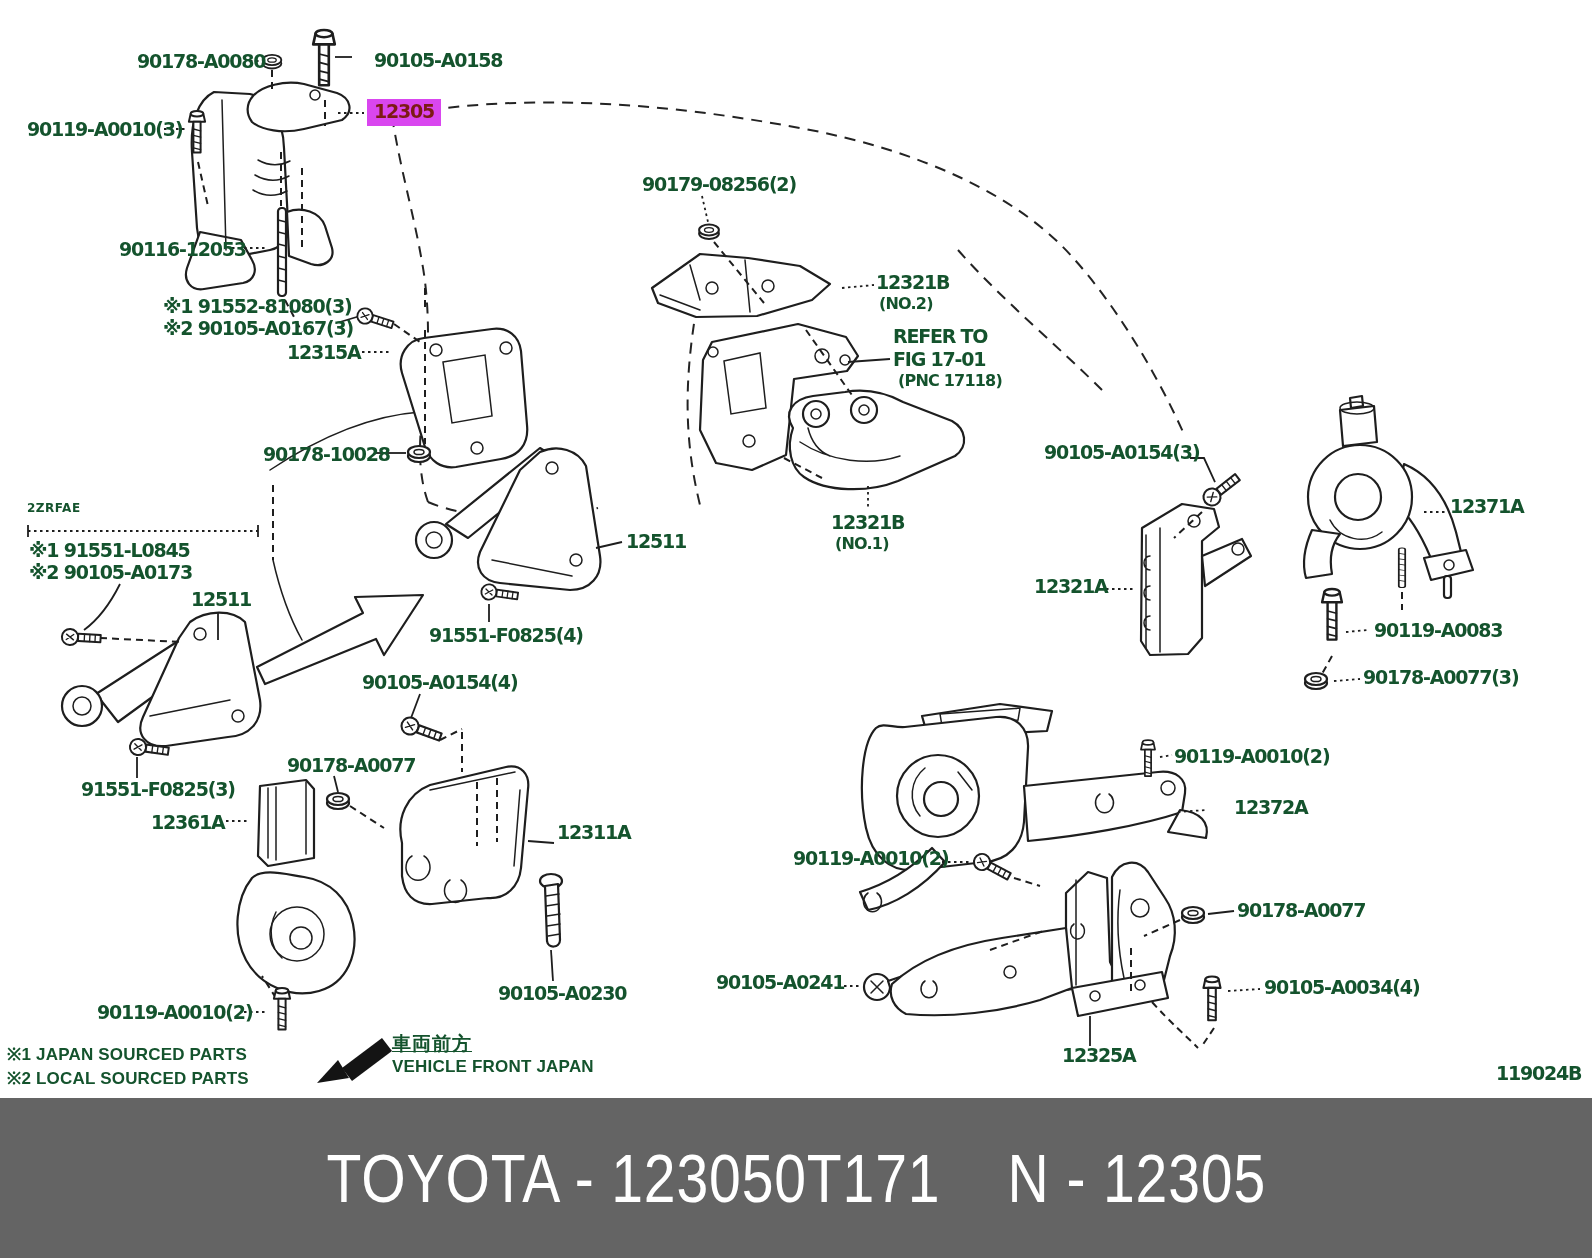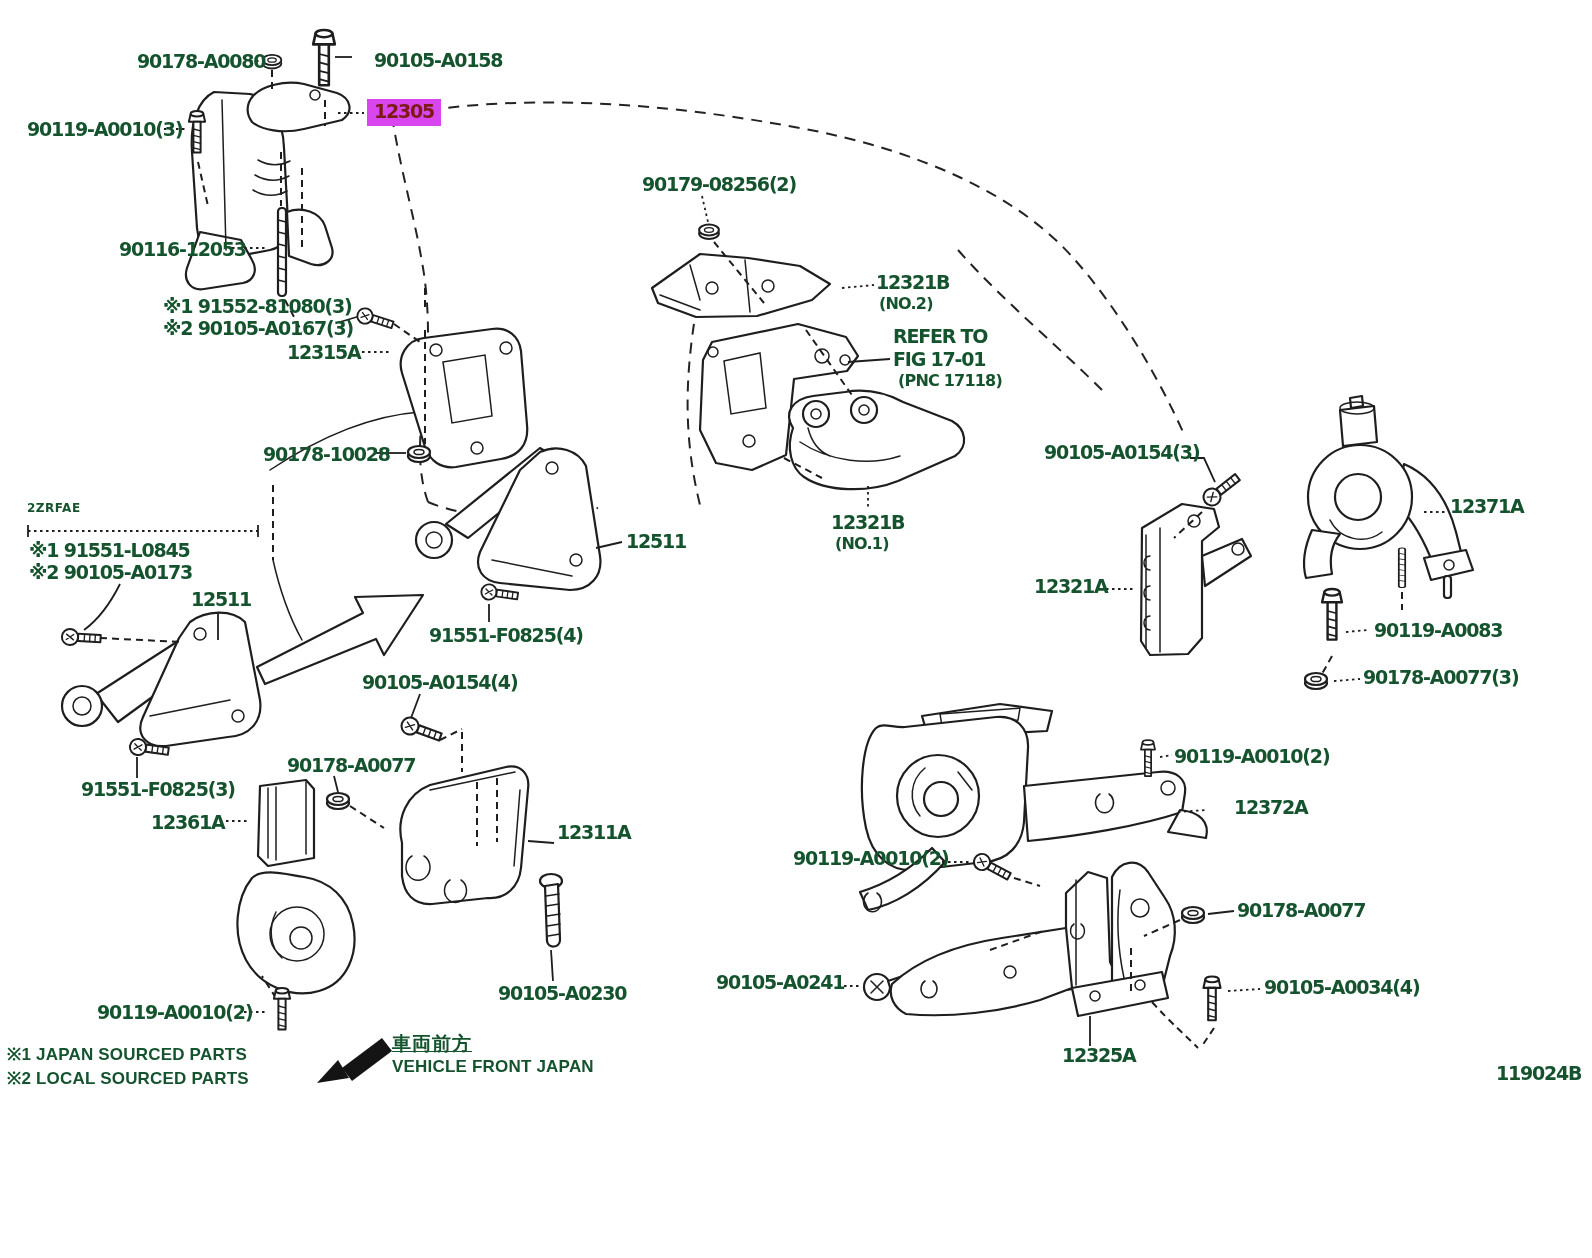--- a/index.html
+++ b/index.html
@@ -349,14 +349,20 @@
       <div class="callout" style="left: 1174px; top: 747px;">90119-A0010(2)</div>
       <div class="callout" style="left: 1210px; top: 798px; margin-left: 24px;">12372A</div>
       <div class="callout" style="left: 793px; top: 849px;">90119-A0010(2)</div>
       <div class="callout" style="left: 1237px; top: 901px;">90178-A0077</div>
       <div class="callout" style="left: 716px; top: 973px;">90105-A0241</div>
       <div class="callout" style="left: 1264px; top: 978px;">90105-A0034(4)</div>
       <div class="callout" style="left: 1062px; top: 1046px;">12325A</div>
       <div class="callout" style="left: 1496px; top: 1064px;">119024B</div>
     </div>
 
+  <div id="footer" style="background: rgb(100, 100, 100);">
+    <div class="ft" style="color: rgb(255, 255, 255);">
+      <span>TOYOTA - 123050T171</span>
+      <span>N - 12305</span>
+    </div>
+  </div>
 
 </div>
 
 </body></html>

